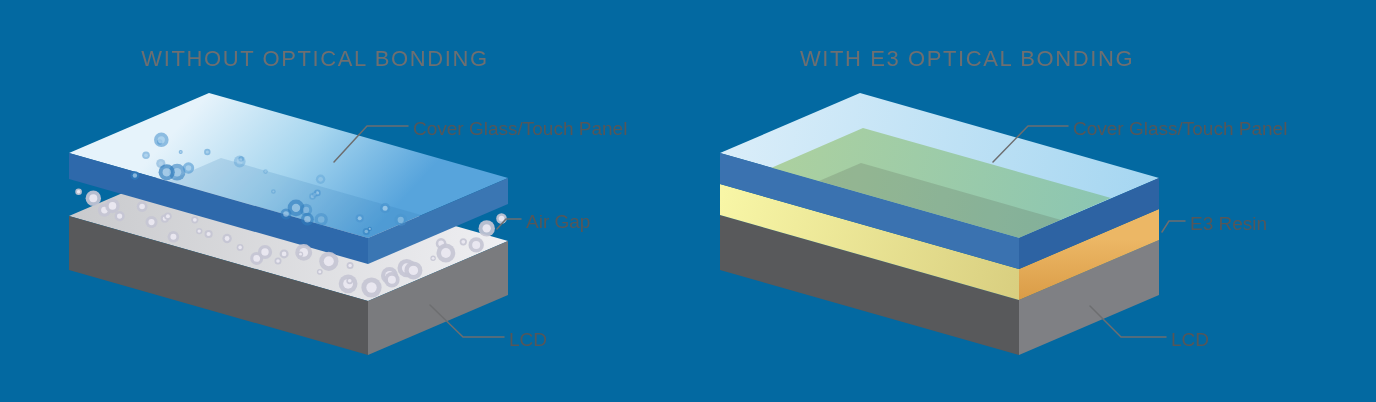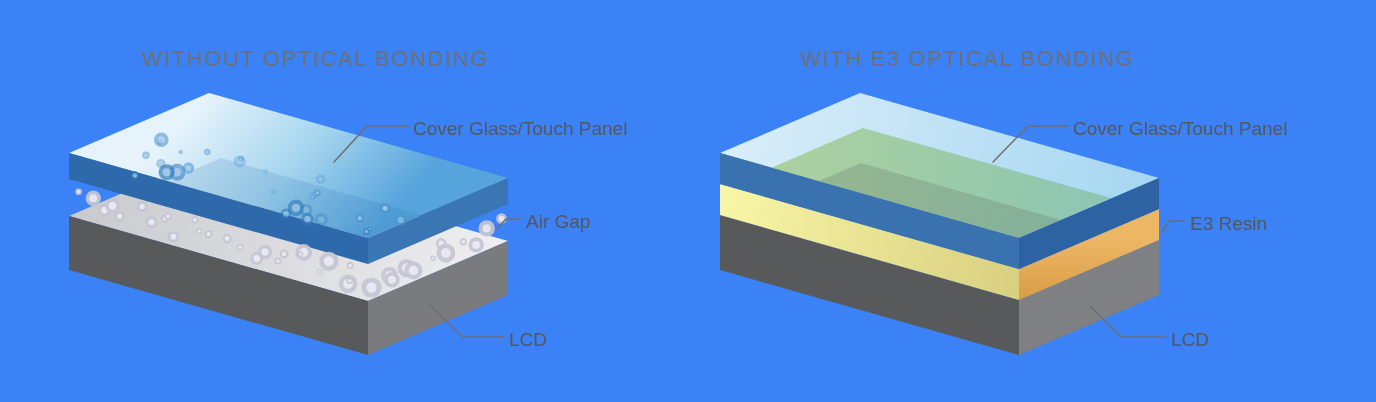--- a/index.html
+++ b/index.html
@@ -1,19 +1,19 @@
 <!DOCTYPE html>
 <html><head>
 <meta charset="utf-8">
 <style>
   html,body{margin:0;padding:0;background:#ffffff;}
   .canvas{
     position:relative;
     width:1376px;height:402px;
-    background:#3b82f6;
+    background:#0369a1;
     font-family:"Liberation Sans", sans-serif;
     overflow:hidden;
   }
   svg{display:block;}
   .title{
     font-size:22px;
     letter-spacing:1.6px;
     fill:#6e6f71;
     font-weight:400;
   }

